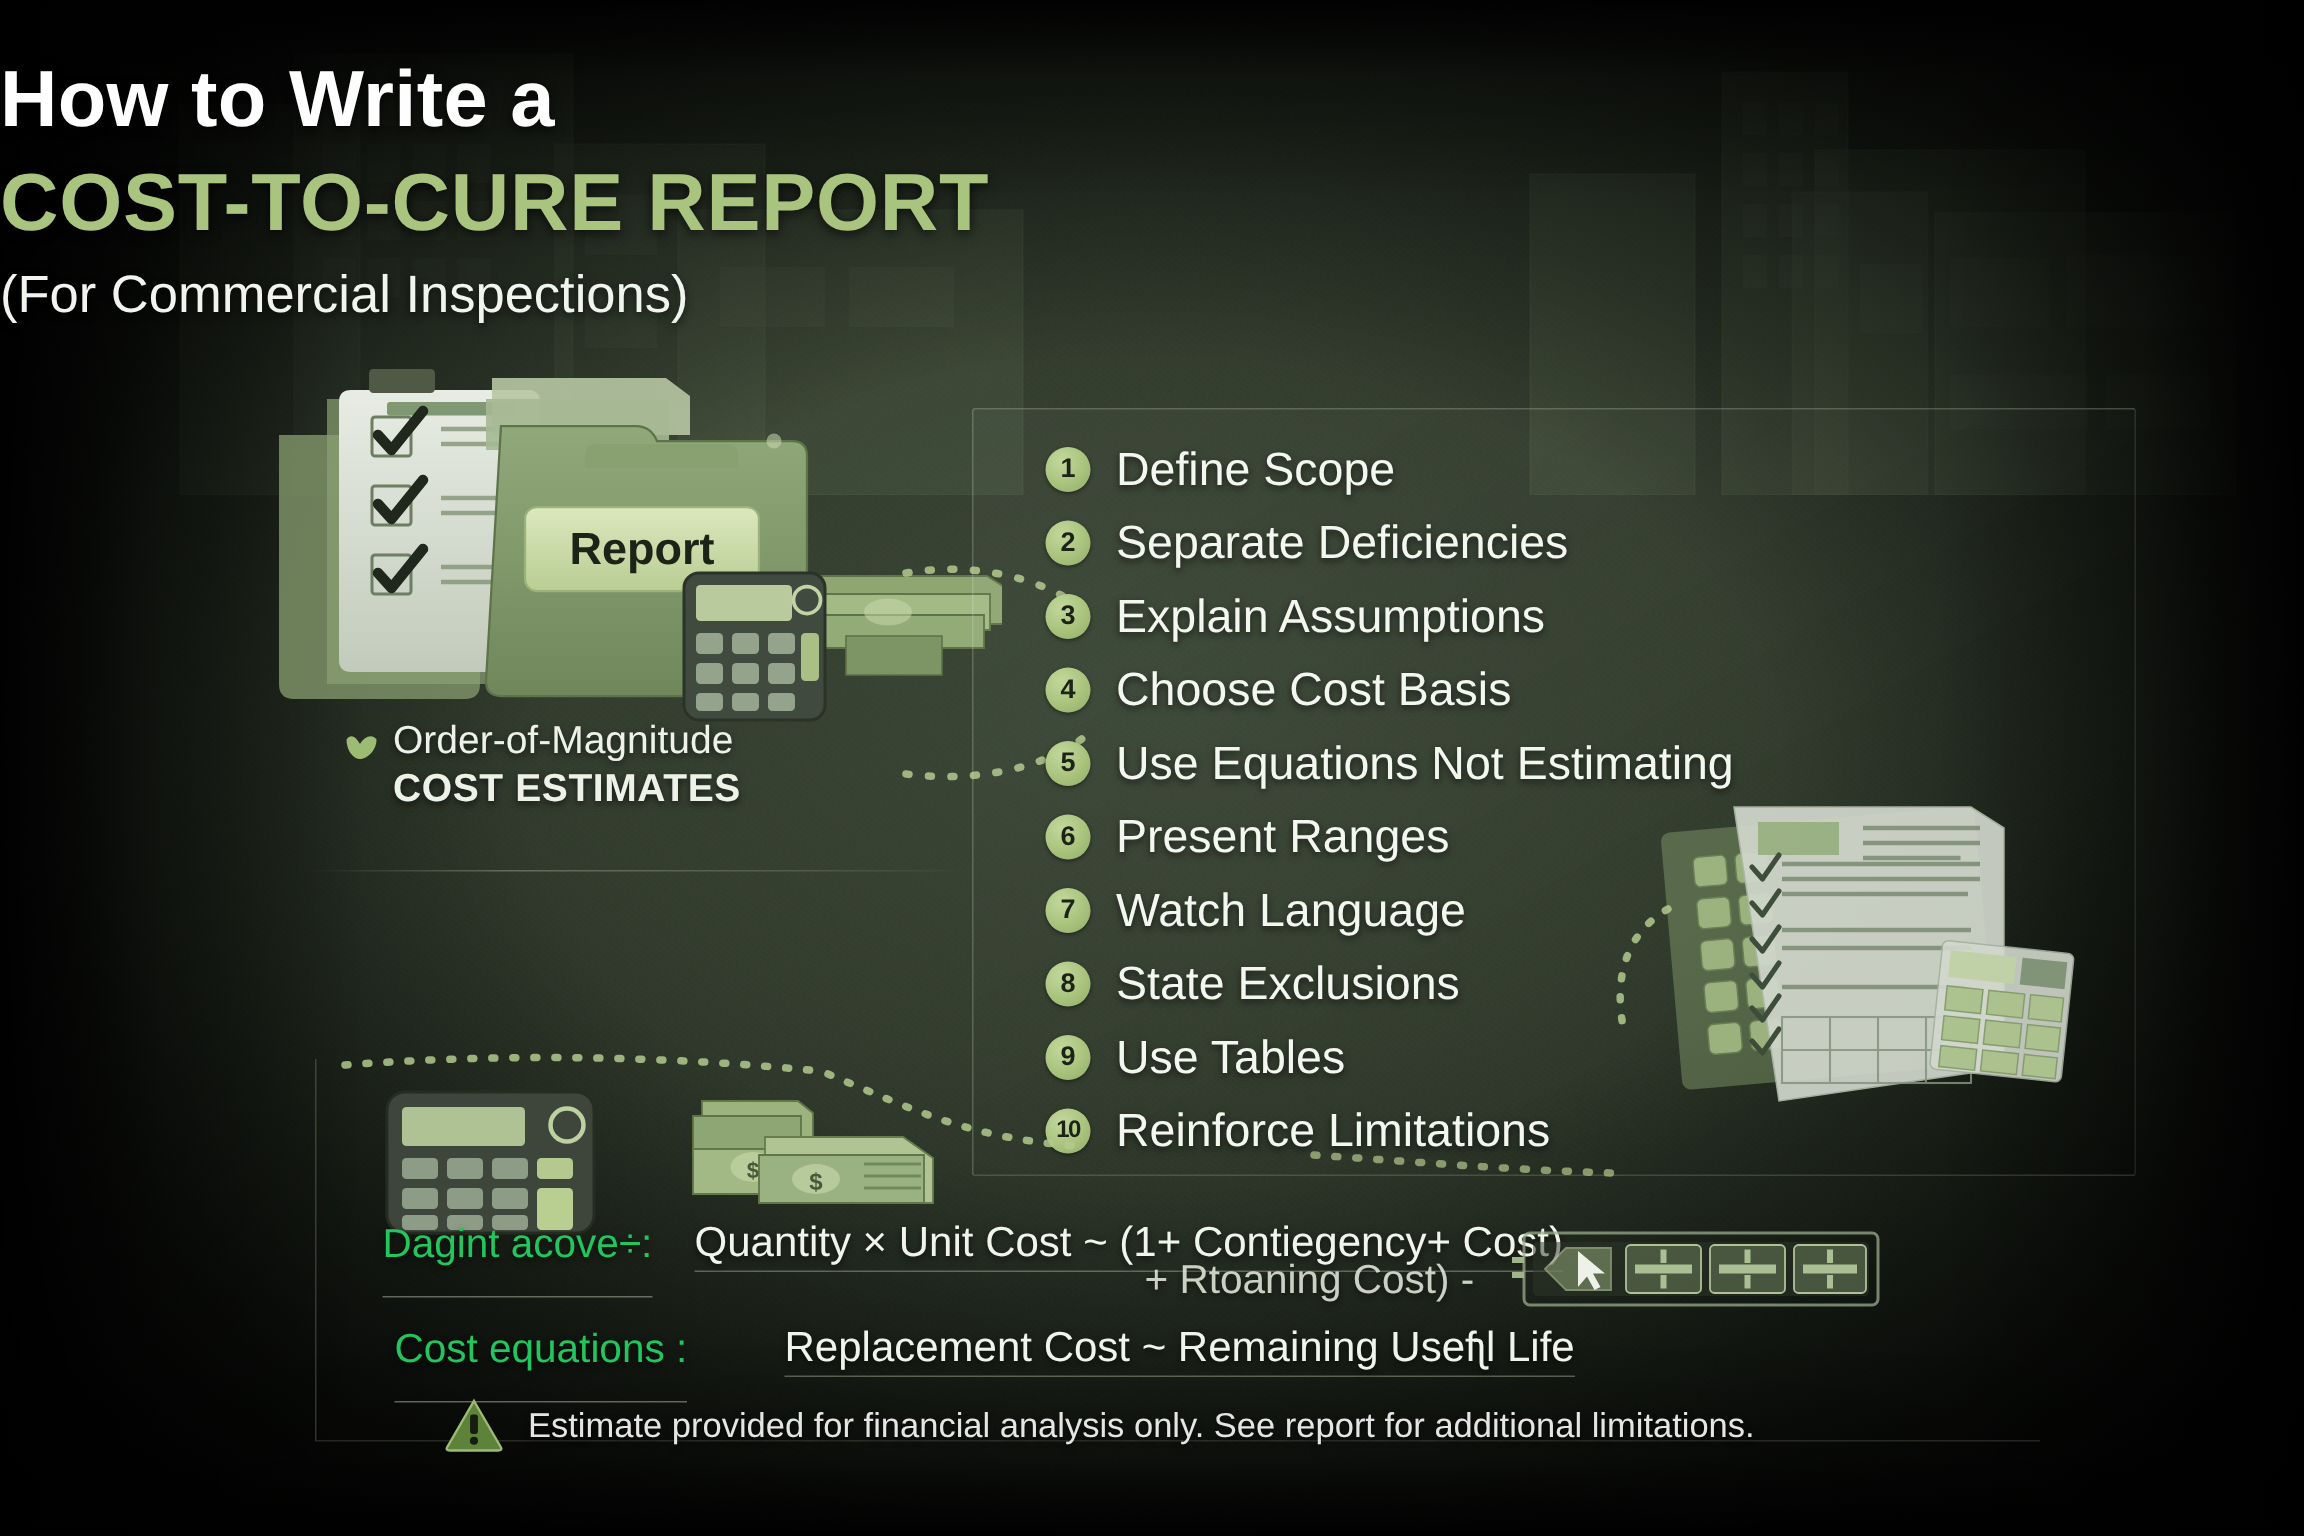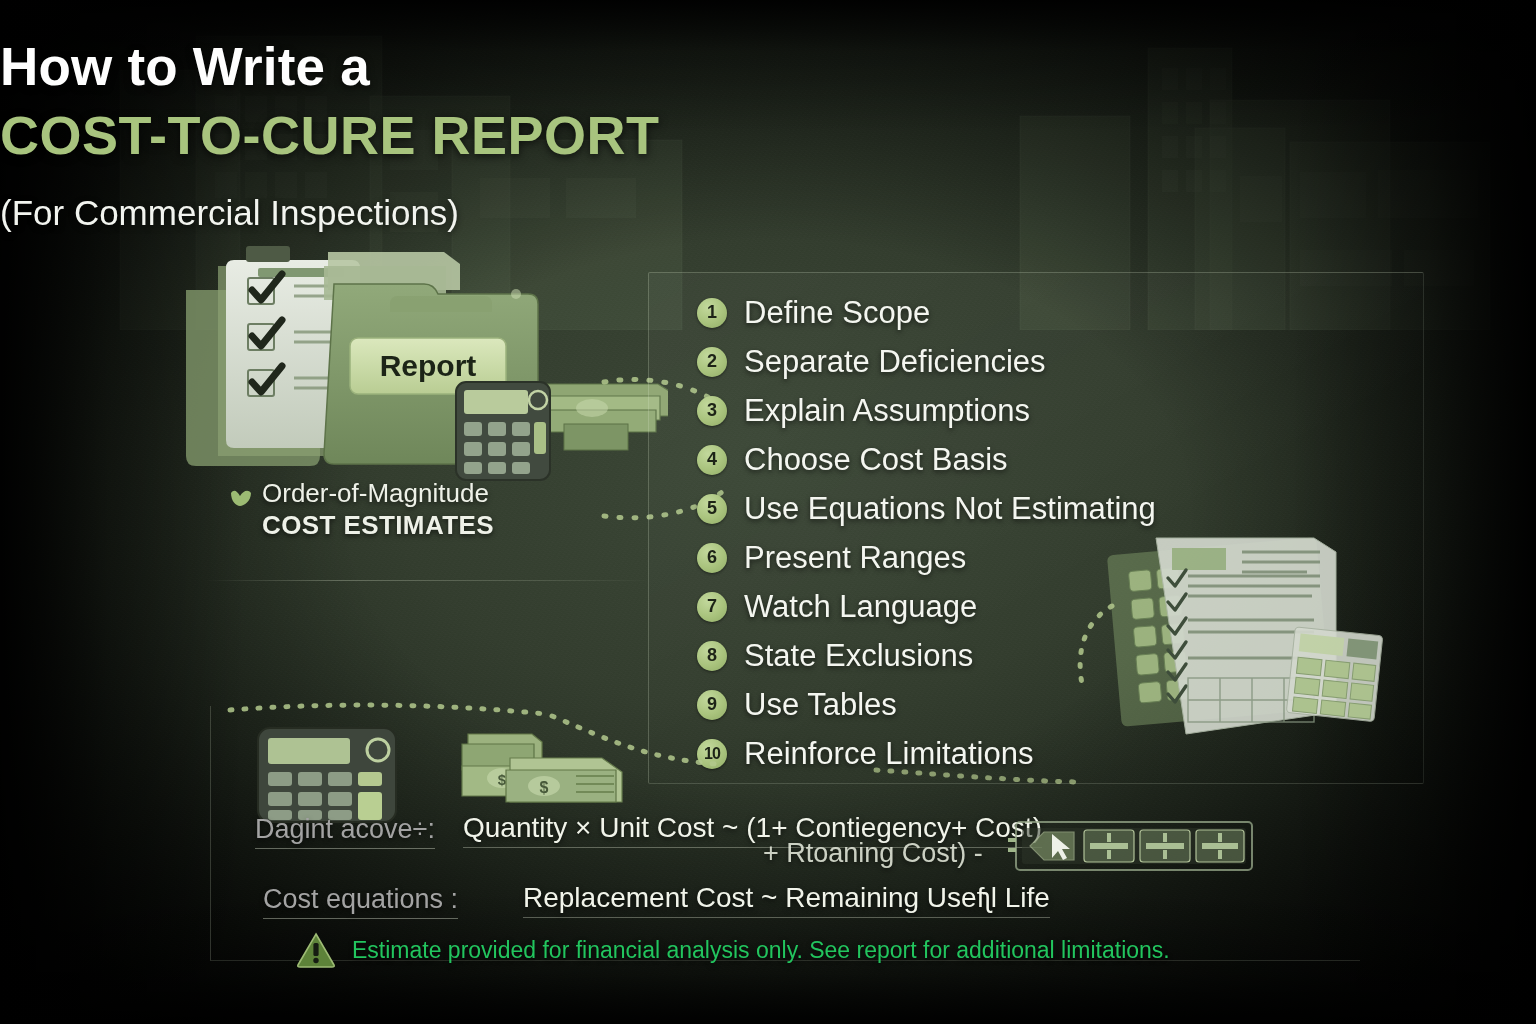--- a/index.html
+++ b/index.html
@@ -38,21 +38,21 @@
       linear-gradient(to top   , rgba(0,0,0,.92) 0%, rgba(0,0,0,.25) 5%, rgba(0,0,0,0) 13%);
   }
   .buildings { position:absolute; top:0; left:0; width:1536px; height:330px; opacity:.27; }
 
   
   .title-block { position:absolute; top:36px; left:0; width:1420px; text-align:left; }
   .t-line1 { font-size:53px; font-weight:bold; color:#fefefe; letter-spacing:.2px; line-height:1.18;
              text-shadow:0 2px 7px rgba(0,0,0,.72); }
   .t-line2 { font-size:54px; font-weight:bold; color:#a8c47e; letter-spacing:.5px; line-height:1.22;
              margin-top:4px; text-shadow:0 2px 8px rgba(0,0,0,.7); }
-  .t-line3 { font-size:35px; font-weight:normal; color:#f2f4ef; line-height:1.3; margin-top:22px;
+  .t-line3 { font-size:35px; font-weight:normal; color:#f2f4ef; line-height:1.3; margin-top:6px;
              text-shadow:0 2px 6px rgba(0,0,0,.65); }
 
   
   .panel {
     position:absolute; left:648px; top:272px; width:776px; height:512px;
     border:1px solid rgba(214,226,200,.26);
     border-right-color:rgba(214,226,200,.10);
     border-bottom-color:rgba(214,226,200,.16);
     background:linear-gradient(150deg, rgba(255,255,255,.035), rgba(255,255,255,.004) 60%, rgba(0,0,0,.04));
     border-radius:2px;
@@ -84,32 +84,32 @@
              background:linear-gradient(to right, rgba(220,230,205,0), rgba(220,230,205,.30) 30%, rgba(220,230,205,.16) 75%, rgba(220,230,205,0)); }
 
   
   .bracket { position:absolute; left:210px; top:706px; width:1150px; height:255px;
              border-left:1px solid rgba(200,212,186,.22);
              border-bottom:1px solid rgba(200,212,186,.16); }
 
   
   .eq-area { position:absolute; left:255px; top:812px; width:1040px; }
   .eq-row { position:relative; height:52px; }
-  .eq-lbl { position:absolute; font-size:27px; color:#a3a3a3; white-space:nowrap;
-            border-bottom:1px solid rgba(225,233,212,.40); padding-bottom:3px;
+  .eq-lbl { position:absolute; font-size:27px; color:#22c55e; white-space:nowrap;
+            border-bottom:1px solid rgba(225,233,212,.40); padding-bottom:19px;
             text-shadow:0 2px 5px rgba(0,0,0,.6); }
   .eq-body { position:absolute; font-size:28px; color:#f1f4ea; white-space:nowrap;
              border-bottom:1px solid rgba(225,233,212,.34); padding-bottom:3px;
              text-shadow:0 2px 5px rgba(0,0,0,.6); }
   .eq-ghost { position:absolute; font-size:27px; color:#e3e8da; white-space:nowrap;
               opacity:.88; text-shadow:0 2px 5px rgba(0,0,0,.6); }
 
   
   .disc { position:absolute; left:296px; top:931px; display:flex; align-items:center; }
-  .disc-text { margin-left:16px; font-size:23px; color:#22c55e; white-space:nowrap;
+  .disc-text { margin-left:16px; font-size:23px; color:#e5e5e5; white-space:nowrap;
                text-shadow:0 2px 5px rgba(0,0,0,.6); }
 
   .widget { position:absolute; left:1008px; top:818px; width:248px; height:56px; }
 </style>
 </head>
 <body>
 
 <div id="stage">
 
   <div class="bg-base"></div>

